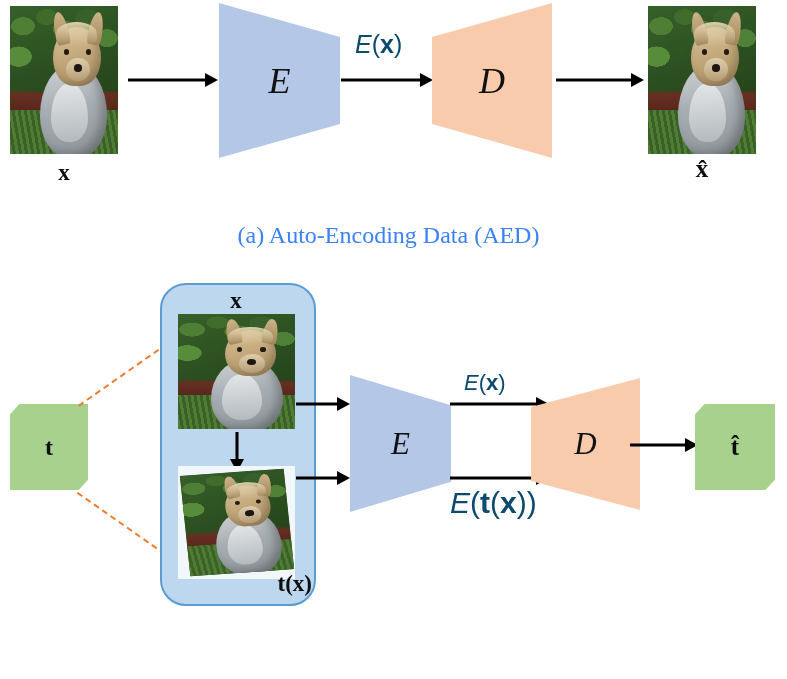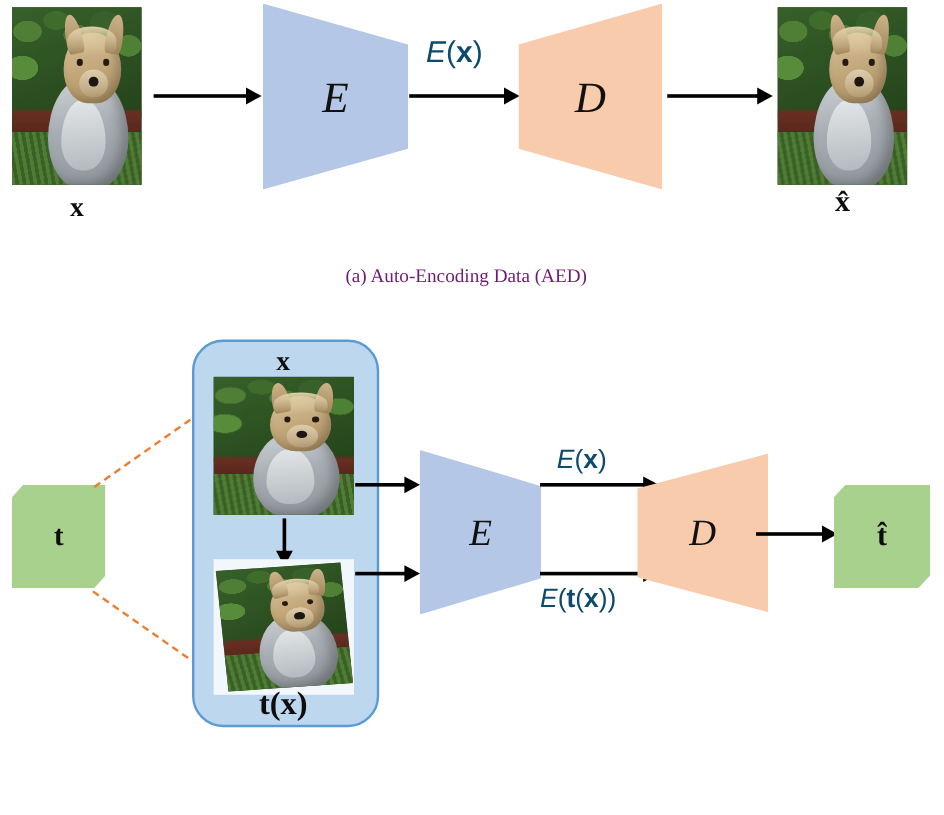--- a/index.html
+++ b/index.html
@@ -188,22 +188,22 @@
     color: #0d0d0d;
     text-align: center;
     font-family: "Liberation Serif", serif;
   }
 
   
   .caption {
     position: absolute;
     left: 0; right: 10px;
     text-align: center;
-    font-size: 16px;
-    color: #701a75;
+    font-size: 24px;
+    color: #3b82f6;
     font-family: "Liberation Serif", serif;
   }
 
   
   .group-box {
     position: absolute;
     background: #bdd7ee;
     border: 2px solid #5b9bd5;
     border-radius: 26px;
   }
@@ -331,21 +331,21 @@
       <div class="earL"></div>
       <div class="earR"></div>
       <div class="fringe"></div>
       <div class="snout"></div>
       <div class="eyeL"></div>
       <div class="eyeR"></div>
       <div class="nose"></div>
     </div>
   </div>
 
-  <div class="varlabel" style="left:160px; top:571px; width:152px; font-size:27px;">t(x)</div>
+  <div class="varlabel" style="left:160px; top:571px; width:152px; font-size:23px;text-align:right;">t(x)</div>
 
   <div class="arrow" style="left:296px; top:396px; width:54px; height:16px;">
     <div class="shaft" style="width:43px;"></div>
     <div class="head"></div>
   </div>
   <div class="arrow" style="left:296px; top:470px; width:54px; height:16px;">
     <div class="shaft" style="width:43px;"></div>
     <div class="head"></div>
   </div>
 
@@ -358,21 +358,21 @@
   </div>
   <div class="arrow" style="left:450px; top:396px; width:99px; height:16px;">
     <div class="shaft" style="width:88px;"></div>
     <div class="head"></div>
   </div>
 
   <div class="arrow" style="left:450px; top:470px; width:99px; height:16px;">
     <div class="shaft" style="width:88px;"></div>
     <div class="head"></div>
   </div>
-  <div class="mathlabel" style="left:450px; top:486px; font-size:22px;">
+  <div class="mathlabel" style="left:450px; top:486px; font-size:30px;">
     <i>E</i>(<b>t</b>(<b>x</b>))
   </div>
 
   <div class="decoder" style="left:531px; top:378px; width:109px; height:132px;">
     <div class="ed-label" style="font-size:31px;">D</div>
   </div>
 
   <div class="arrow" style="left:630px; top:437px; width:68px; height:16px;">
     <div class="shaft" style="width:56px;"></div>
     <div class="head"></div>

